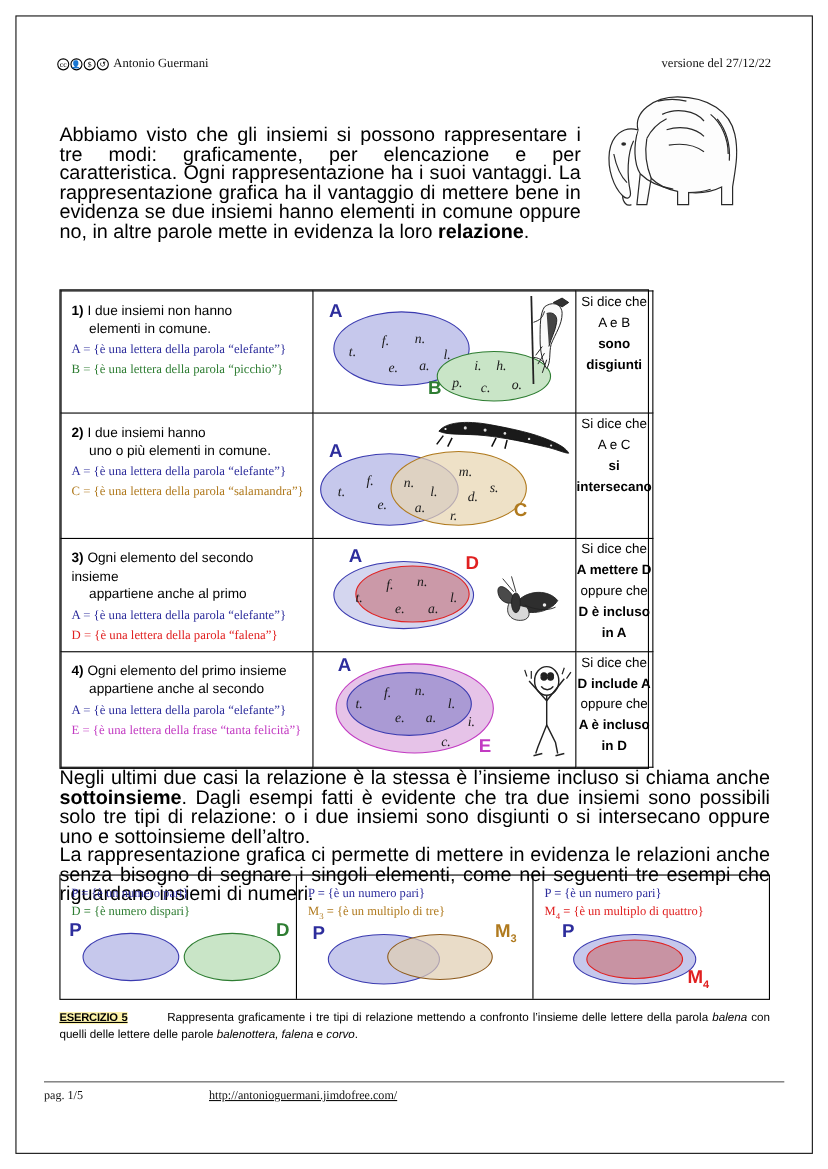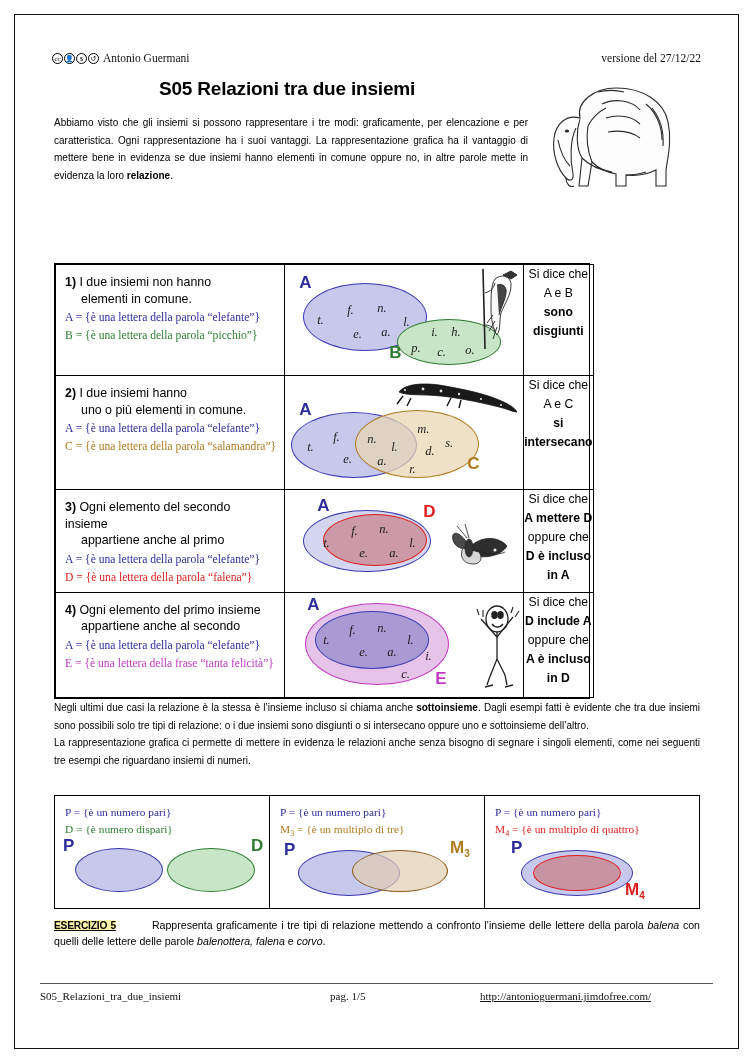--- a/index.html
+++ b/index.html
@@ -62,21 +62,21 @@
     width: 470px;
     text-align: center;
     font-size: 19px;
     font-weight: bold;
     color: #000;
     letter-spacing: -0.2px;
   }
   
   .para {
     position: absolute;
-    font-size: 10px;
+    font-size: 18px;
     line-height: 17.5px;
     color: #000;
     text-align: justify;
   }
   .para b { font-weight: bold; }
   #intro { left: 54px; top: 114px; width: 474px; }
   #consider { left: 54px; top: 216px; width: 646px; }
   #after { left: 54px; top: 699px; width: 646px; }
   
   .elephant { position: absolute; left: 536px; top: 74px; width: 176px; height: 132px; }
@@ -220,21 +220,20 @@
         <span class="cc-badge">cc</span>
         <span class="cc-badge">👤</span>
         <span class="cc-badge">$</span>
         <span class="cc-badge">↺</span>
       </span>
       <span class="hdr-name">Antonio Guermani</span>
     </div>
     <div class="hdr-version">versione del 27/12/22</div>
   </div>
 
-  <div class="title">S05 Relazioni tra due insiemi</div>
 
   <svg class="elephant" viewBox="0 0 176 132">
     <g fill="none" stroke="#2a2a2a" stroke-width="1.1">
       <path d="M44 44 C40 28 58 14 80 14 C108 14 128 28 132 48 C136 66 132 82 130 96 L130 112 L120 112 L120 96 C112 100 100 102 90 101 L90 112 L80 112 L80 100 C70 98 62 94 56 88 L52 112 L43 112 L46 84 C40 74 40 58 44 44 Z" fill="#fdfdfd"></path>
       <path d="M44 44 C30 40 20 50 18 64 C16 80 22 96 30 104 C34 108 38 106 37 100 C34 86 34 66 40 54" fill="#fdfdfd"></path>
       <path d="M56 88 C52 78 50 64 52 52"></path>
       <path d="M30 104 C30 110 34 114 38 112"></path>
       <ellipse cx="31" cy="57" rx="2.2" ry="1.6" fill="#2a2a2a" stroke="none"></ellipse>
       <path d="M66 30 C78 24 96 26 104 36"></path>
       <path d="M70 44 C82 40 96 42 104 50"></path>
@@ -502,17 +501,16 @@
     </div>
   </div>
 
   <div class="ex" id="ex1">
     <span class="exlabel">ESERCIZIO 5</span><span class="exgap"></span><span>Rappresenta graficamente i tre tipi di relazione mettendo a confronto l’insieme delle lettere della parola </span><i>balena</i><span> con quelli delle lettere delle parole </span><i>balenottera, falena</i><span> e </span><i>corvo</i><span>.</span>
   </div>
 
 
   <div class="footer-rule"></div>
   <div class="footer">
-    <span class="f-left">S05_Relazioni_tra_due_insiemi</span>
     <span class="f-mid">pag. 1/5</span>
     <span class="f-right">http://antonioguermani.jimdofree.com/</span>
   </div>
 </div>
 
 </body></html>

